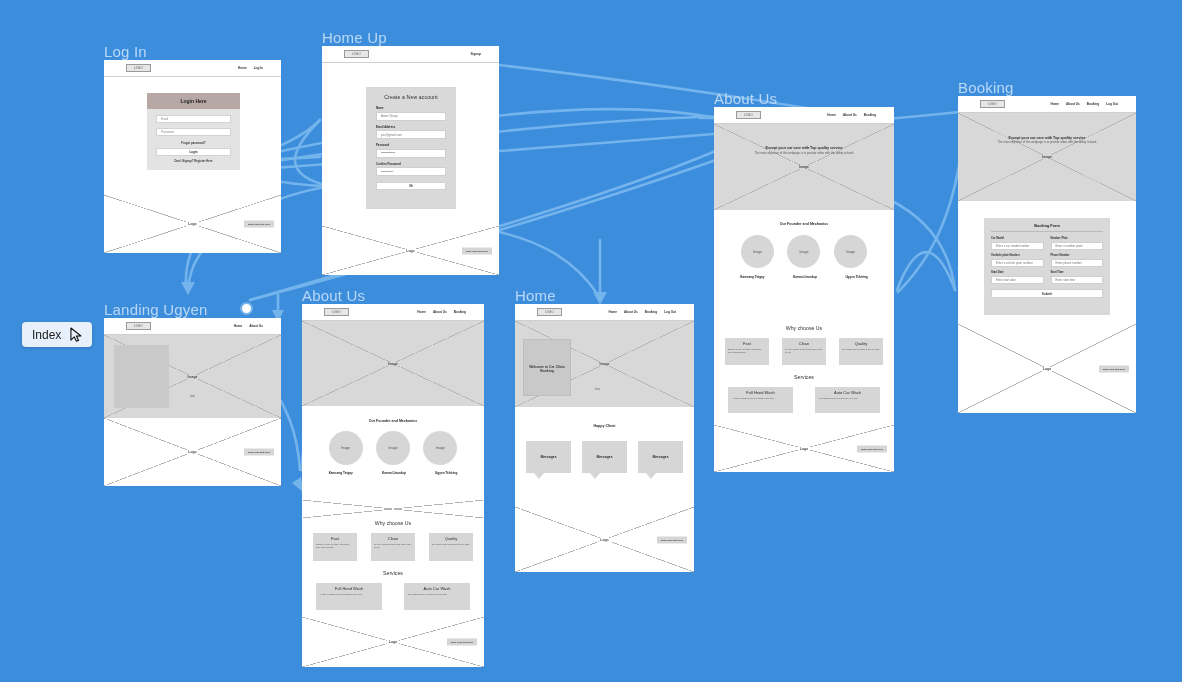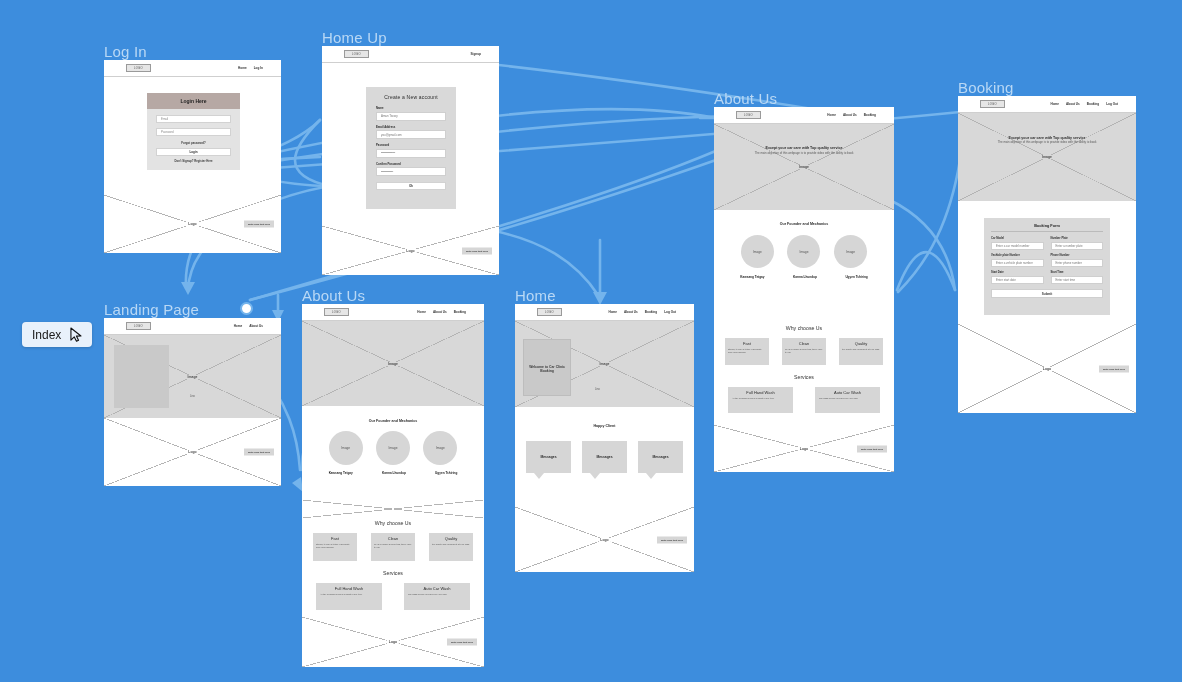--- a/index.html
+++ b/index.html
@@ -425,21 +425,21 @@
       <div class="lbl">Confirm Password</div>
       <div class="inp">••••••••••••</div>
       <div class="btn-wide" style="margin-top:6px;">Ok</div>
     </div>
     <div class="footer ph white" style="position:absolute;left:0;top:180px;width:177px;height:49px;">
       <span class="ph-label">Logo</span>
       <span class="foot-btn">write your text here</span>
     </div>
   </div>
 
-  <div class="frame-title" style="left:104px;top:301px;">Landing Page</div>
+  <div class="frame-title" style="left:104px;top:301px;">Landing Ugyen</div>
   <div class="frame" style="left:104px;top:318px;width:177px;height:168px;">
     <div class="nav">
       <div class="logo-box">LOGO</div>
       <div class="nav-links">
         <span>Home</span>
         <span>About Us</span>
       </div>
     </div>
     <div class="ph" style="position:absolute;left:0;top:17px;width:177px;height:83px;">
       <div style="position:absolute;left:10px;top:10px;width:55px;height:63px;background:#c9c9c9;z-index:3;"></div>

